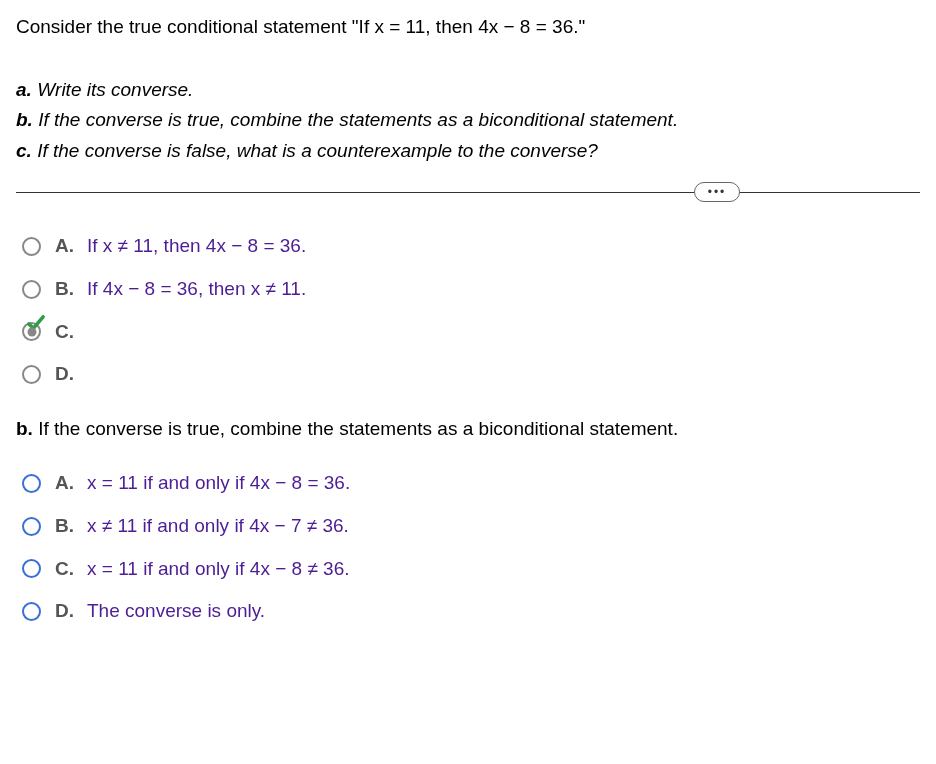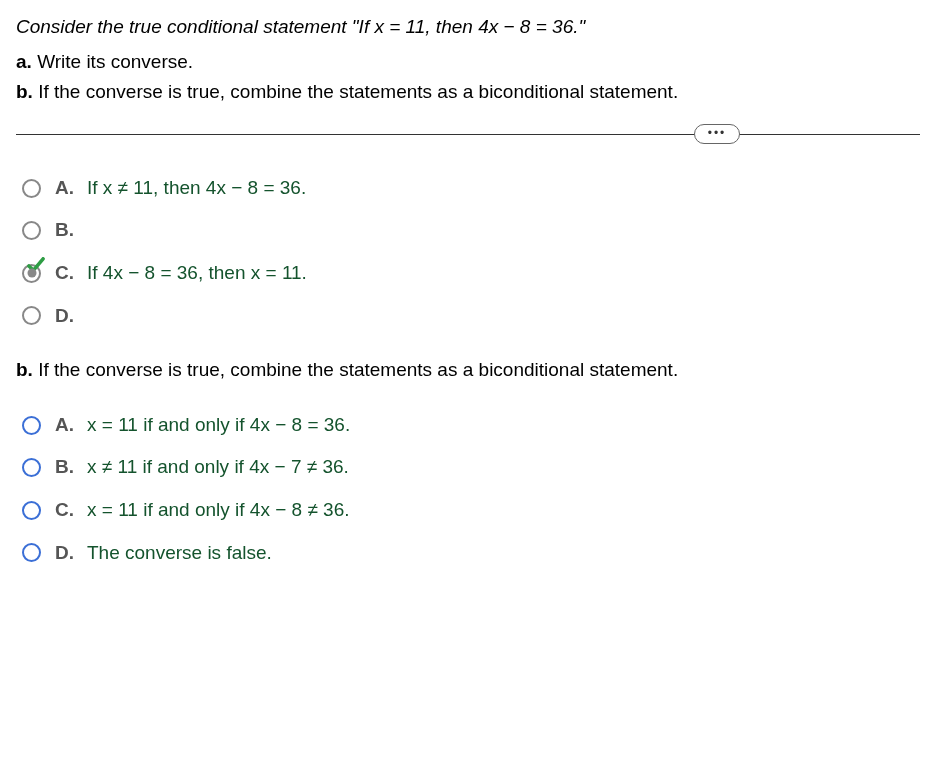--- a/index.html
+++ b/index.html
@@ -10,28 +10,28 @@
     body {
       font-family: Arial, Helvetica, sans-serif;
       font-size: 19px;
       color: #000;
       padding: 14px 16px;
       width: 936px;
       background: #fff;
       line-height: 1.4;
     }
     .intro {
-      margin-bottom: 8px;
-      font-style: italic;
+      margin-bottom: 36px;
     }
     .subparts {
       margin-bottom: 28px;
     }
     .subparts p {
       margin-bottom: 4px;
+      font-style: italic;
     }
     .subparts .label {
       font-weight: bold;
     }
     .divider-wrap {
       position: relative;
       margin: 14px 0 40px 0;
     }
     .divider-wrap .line {
       border-top: 1px solid #333;
@@ -105,63 +105,67 @@
       height: 16px;
       pointer-events: none;
     }
     .opt-letter {
       font-weight: bold;
       color: #555;
       margin-right: 12px;
       min-width: 20px;
     }
     .opt-text {
-      color: #14532d;
+      color: #4c1d95;
     }
   </style>
 </head>
 <body>
 
 <p class="intro">Consider the true conditional statement "If x = 11, then 4x − 8 = 36."</p>
 
 <div class="subparts">
   <p>
     <span class="label">a.</span>
     <span>Write its converse.</span>
   </p>
   <p>
     <span class="label">b.</span>
     <span>If the converse is true, combine the statements as a biconditional statement.</span>
+  </p>
+  <p>
+    <span class="label">c.</span>
+    <span>If the converse is false, what is a counterexample to the converse?</span>
   </p>
 </div>
 
 <div class="divider-wrap">
   <div class="line"></div>
   <div class="pill">•••</div>
 </div>
 
 <div class="question-block">
 
   <div class="option-row">
     <div class="radio"></div>
     <span class="opt-letter">A.</span>
     <span class="opt-text">If x ≠ 11, then 4x − 8 = 36.</span>
   </div>
   <div class="option-row">
     <div class="radio"></div>
     <span class="opt-letter">B.</span>
+    <span class="opt-text">If 4x − 8 = 36, then x ≠ 11.</span>
   </div>
   <div class="option-row">
     <div class="radio selected">
       <svg class="checkmark" viewBox="0 0 20 18">
         <path d="M2 10 L7 15 L18 2" stroke="#2e9d44" stroke-width="4" fill="none" stroke-linecap="round" stroke-linejoin="round"></path>
       </svg>
     </div>
     <span class="opt-letter">C.</span>
-    <span class="opt-text">If 4x − 8 = 36, then x = 11.</span>
   </div>
   <div class="option-row">
     <div class="radio"></div>
     <span class="opt-letter">D.</span>
   </div>
 </div>
 
 <div class="question-block">
   <p class="question-prompt">
     <span class="label">b.</span>
@@ -179,15 +183,15 @@
     <span class="opt-text">x ≠ 11 if and only if 4x − 7 ≠ 36.</span>
   </div>
   <div class="option-row">
     <div class="radio blue"></div>
     <span class="opt-letter">C.</span>
     <span class="opt-text">x = 11 if and only if 4x − 8 ≠ 36.</span>
   </div>
   <div class="option-row">
     <div class="radio blue"></div>
     <span class="opt-letter">D.</span>
-    <span class="opt-text">The converse is false.</span>
+    <span class="opt-text">The converse is only.</span>
   </div>
 </div>
 
 </body></html>

